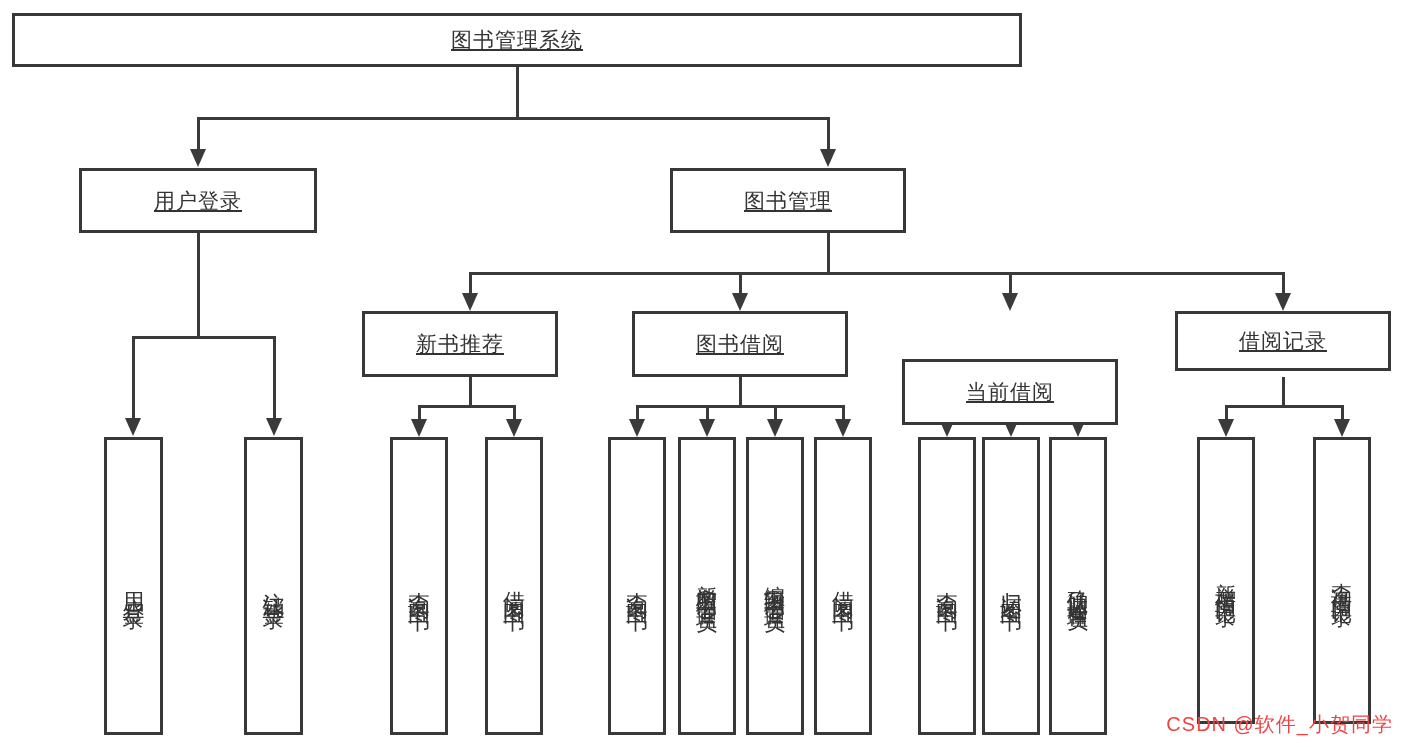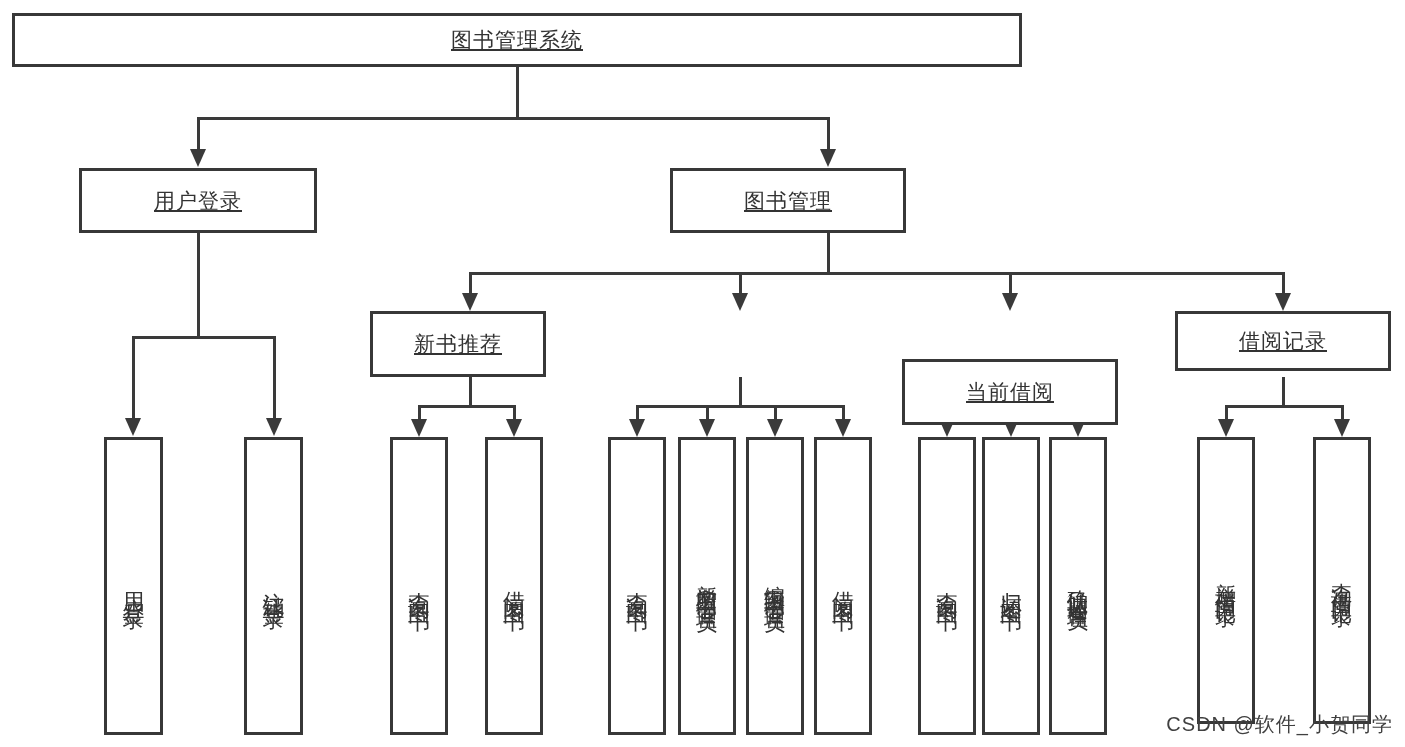--- a/index.html
+++ b/index.html
@@ -13,21 +13,21 @@
   .vlabel{writing-mode:vertical-rl;text-orientation:mixed;font-size:22px;letter-spacing:6px;
           line-height:1;white-space:nowrap;}
 
   
   .vline{position:absolute;width:3px;background:#3a3a3a;z-index:1;}
   .hline{position:absolute;height:3px;background:#3a3a3a;z-index:1;}
   .arrow{position:absolute;width:0;height:0;border-left:8px solid transparent;
          border-right:8px solid transparent;border-top:18px solid #3a3a3a;z-index:1;}
 
   
-  .watermark{position:absolute;right:12px;top:711px;font-size:20px;color:#404040;
+  .watermark{position:absolute;right:12px;top:711px;font-size:20px;color:#ef4444;
              letter-spacing:1px;z-index:5;white-space:nowrap;}
 </style>
 </head>
 <body>
 
 <div id="stage">
 
   <div class="box" style="left:12px;top:13px;width:1010px;height:54px;">
     <span class="hlabel">图书管理系统</span>
   </div>
@@ -57,22 +57,25 @@
   <div class="hline" style="left:468.5px;top:272px;width:816px;"></div>
   <div class="vline" style="left:468.5px;top:272px;height:22px;"></div>
   <div class="arrow" style="left:462px;top:293px;"></div>
   <div class="vline" style="left:738.5px;top:272px;height:22px;"></div>
   <div class="arrow" style="left:732px;top:293px;"></div>
   <div class="vline" style="left:1008.5px;top:272px;height:22px;"></div>
   <div class="arrow" style="left:1002px;top:293px;"></div>
   <div class="vline" style="left:1281.5px;top:272px;height:22px;"></div>
   <div class="arrow" style="left:1275px;top:293px;"></div>
 
-  <div class="box" style="left:362px;top:311px;width:176px;height:66px;margin-left:8px;">
+  <div class="box" style="left:362px;top:311px;width:196px;height:66px;">
     <span class="hlabel">新书推荐</span>
+  </div>
+  <div class="box" style="left:632px;top:311px;width:216px;height:66px;">
+    <span class="hlabel">图书借阅</span>
   </div>
   <div class="box" style="left:902px;top:311px;width:216px;height:66px;margin-top:48px;">
     <span class="hlabel">当前借阅</span>
   </div>
   <div class="box" style="left:1175px;top:311px;width:216px;height:60px;">
     <span class="hlabel">借阅记录</span>
   </div>
 
   <div class="vline" style="left:468.5px;top:377px;height:28px;"></div>
   <div class="hline" style="left:417.5px;top:405px;width:98px;"></div>

